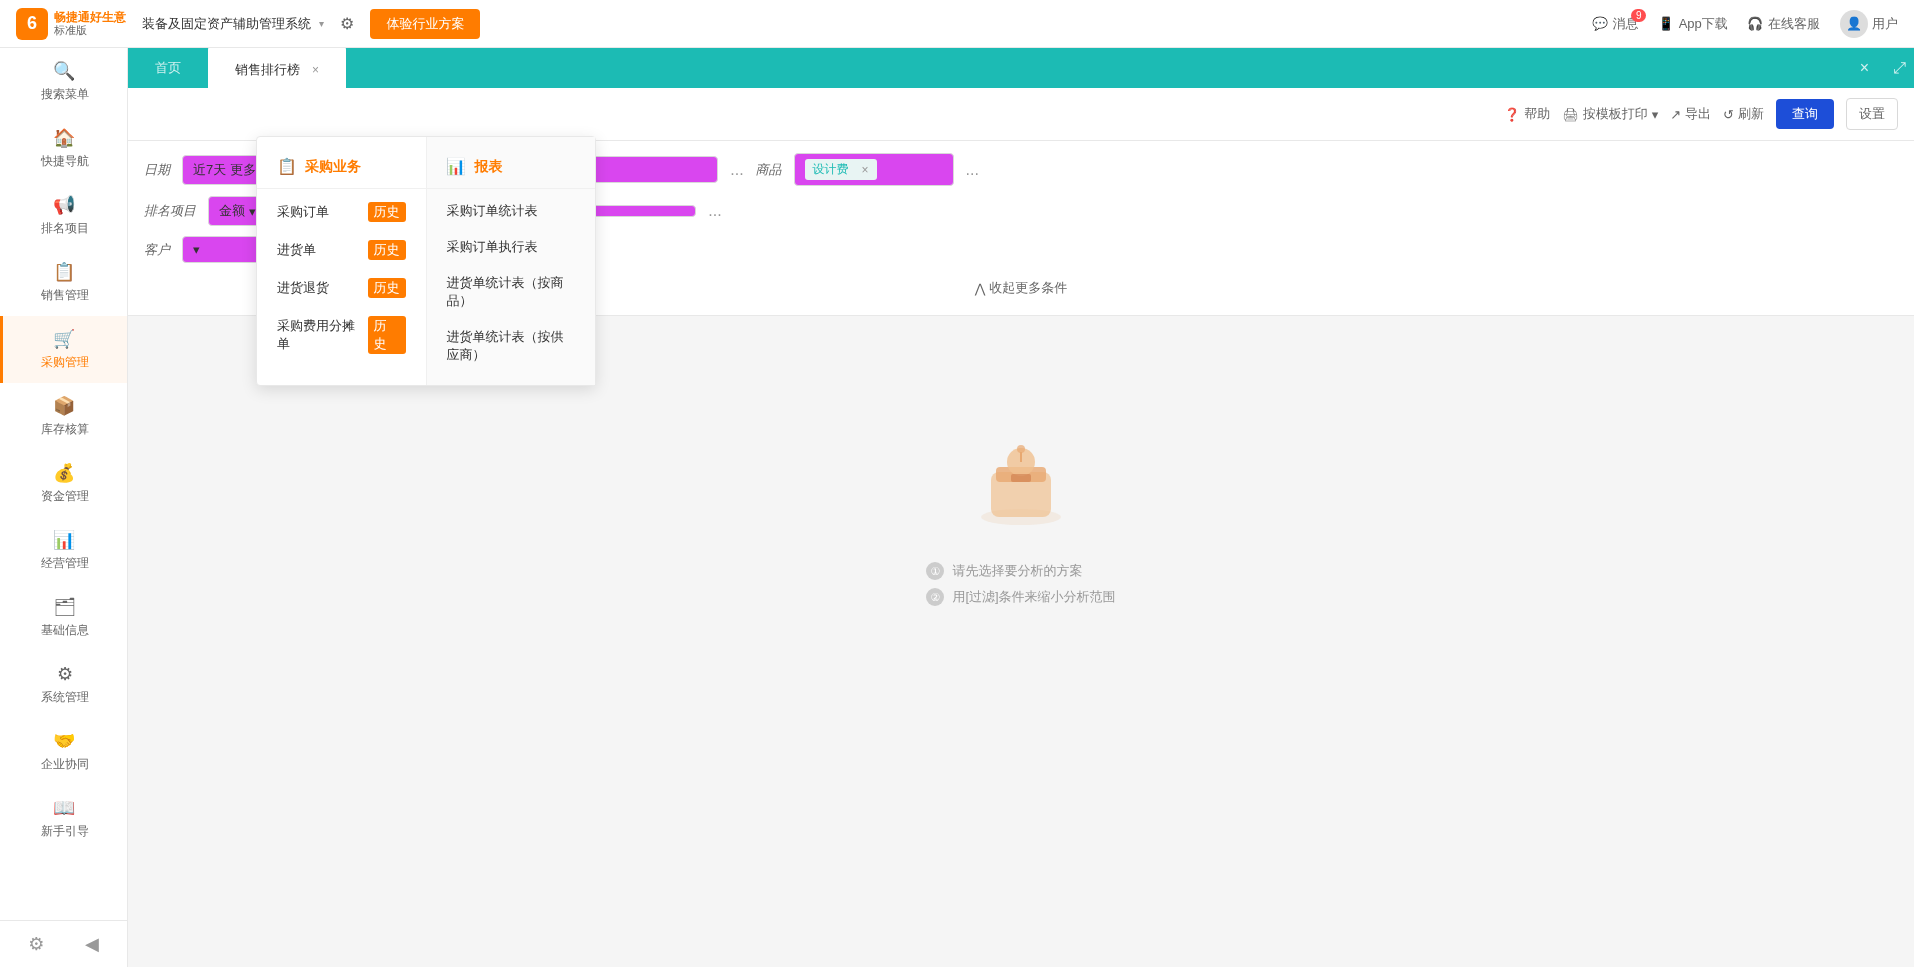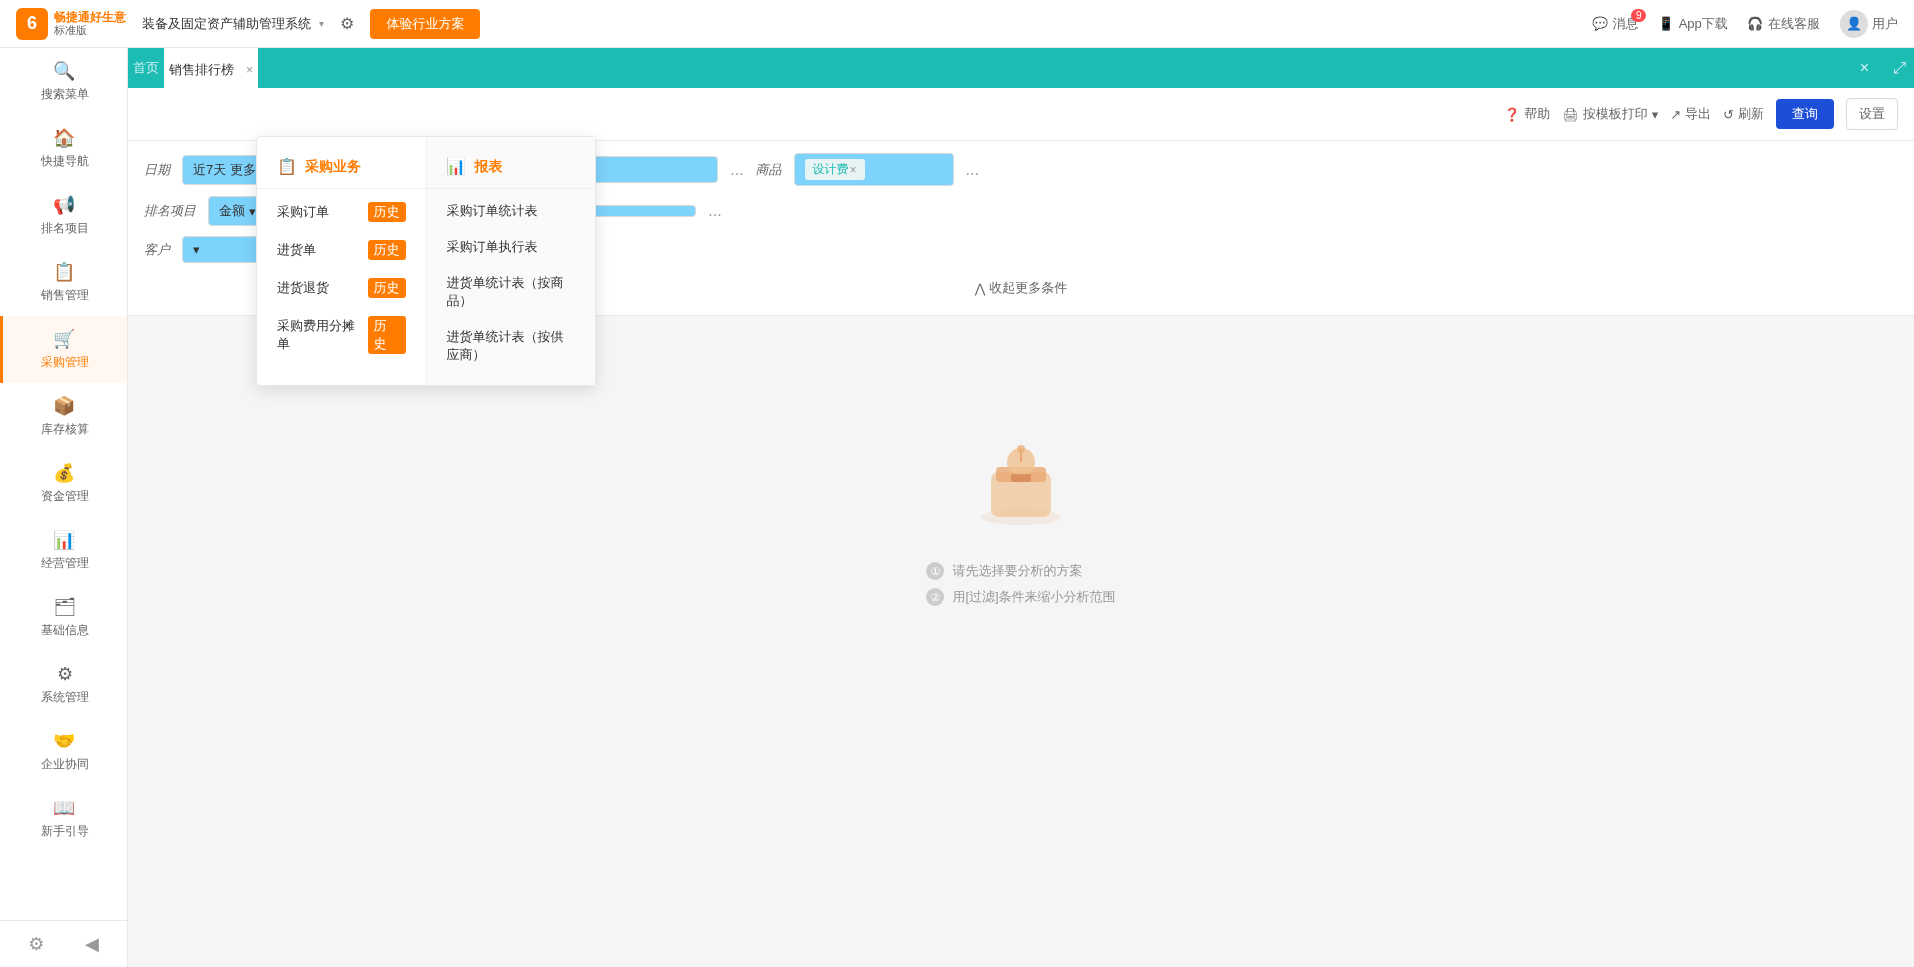--- a/index.html
+++ b/index.html
@@ -29,38 +29,38 @@
     .user-avatar { width: 28px; height: 28px; border-radius: 50%; background: #ddd; display: flex; align-items: center; justify-content: center; color: #999; }
 
     
     .sidebar-item { display: flex; flex-direction: column; align-items: center; padding: 12px 8px; cursor: pointer; color: #666; font-size: 12px; gap: 4px; border-left: 3px solid transparent; }
     .sidebar-item.active { color: #ff7c00; background: #fff7f0; border-left: 3px solid #ff7c00; }
     .sidebar-item .icon { font-size: 18px; }
     .sidebar-bottom { margin-top: auto; display: flex; align-items: center; justify-content: space-around; padding: 12px 8px; border-top: 1px solid #e8e8e8; }
     .sidebar-bottom-btn { color: #999; font-size: 18px; cursor: pointer; }
 
     
-    .tab-item { height: 48px; padding: 0 5px; display: flex; align-items: center; font-size: 13px; cursor: pointer; color: rgba(255,255,255,0.8); gap: 8px; }
+    .tab-item { height: 48px; padding: 0 27px; display: flex; align-items: center; font-size: 13px; cursor: pointer; color: rgba(255,255,255,0.8); gap: 8px; }
     .tab-item.active { background: #fff; color: #333; border-radius: 4px 4px 0 0; margin-top: 4px; }
     .tab-item .close-tab { font-size: 12px; color: #999; margin-left: 4px; }
     .tab-close-all { margin-left: auto; color: rgba(255,255,255,0.8); padding: 0 16px; cursor: pointer; font-size: 16px; }
     .tab-expand { color: rgba(255,255,255,0.8); padding: 0 8px; cursor: pointer; font-size: 16px; }
 
     
     .content-toolbar { background: #fff; padding: 10px 16px; display: flex; align-items: center; justify-content: flex-end; gap: 12px; border-bottom: 1px solid #e8e8e8; flex-shrink: 0; }
     .toolbar-btn { display: flex; align-items: center; gap: 4px; color: #666; font-size: 13px; cursor: pointer; }
     .toolbar-btn.primary { background: #1d4ed8; color: #fff; border: none; border-radius: 4px; padding: 6px 16px; }
     .toolbar-btn.secondary { background: #fff; color: #666; border: 1px solid #d9d9d9; border-radius: 4px; padding: 6px 12px; }
 
     
     .filter-area { background: #fff; padding: 12px 16px; border-bottom: 1px solid #e8e8e8; flex-shrink: 0; }
     .filter-row { display: flex; align-items: center; gap: 12px; margin-bottom: 10px; flex-wrap: wrap; }
     .filter-label { color: #666; font-size: 13px; white-space: nowrap; font-style: italic; }
-    .filter-input { border: 1px solid #d9d9d9; border-radius: 4px; padding: 5px 10px; font-size: 13px; color: #333; min-width: 120px; display: flex; align-items: center; gap: 4px; cursor: pointer; background: #7dd3fc; }
-    .filter-tag { background: #e8f4f3; color: #1CBBB4; border-radius: 3px; padding: 2px 8px; font-size: 12px; display: flex; align-items: center; gap: 1px; }
+    .filter-input { border: 1px solid #d9d9d9; border-radius: 4px; padding: 5px 10px; font-size: 13px; color: #333; min-width: 120px; display: flex; align-items: center; gap: 4px; cursor: pointer; background: #d946ef; }
+    .filter-tag { background: #e8f4f3; color: #1CBBB4; border-radius: 3px; padding: 2px 8px; font-size: 12px; display: flex; align-items: center; gap: 13px; }
     .filter-tag .remove { color: #999; cursor: pointer; }
     .filter-dots { color: #999; cursor: pointer; font-size: 16px; }
     .collapse-btn { display: flex; align-items: center; gap: 4px; color: #666; font-size: 13px; cursor: pointer; margin: 0 auto; padding: 6px 16px; }
 
     
     .empty-state { display: flex; flex-direction: column; align-items: center; justify-content: center; height: 400px; }
     .empty-icon { width: 120px; height: 120px; margin-bottom: 16px; }
     .empty-text { color: #999; font-size: 13px; line-height: 2; }
     .empty-step { display: flex; align-items: center; gap: 8px; }
     .step-num { width: 18px; height: 18px; border-radius: 50%; background: #ccc; color: #fff; font-size: 11px; display: flex; align-items: center; justify-content: center; }

